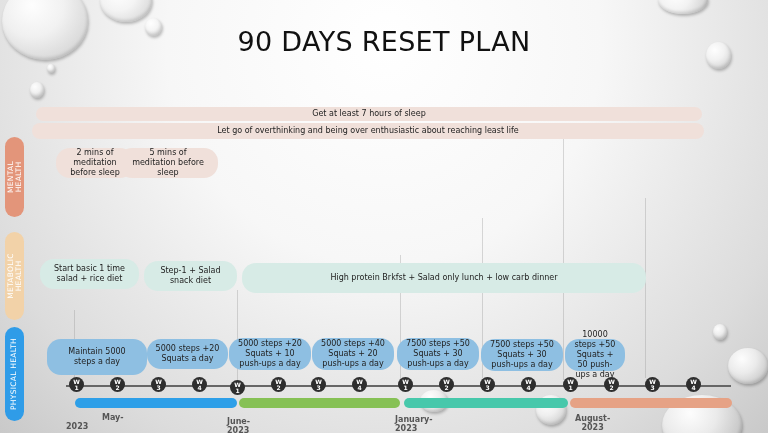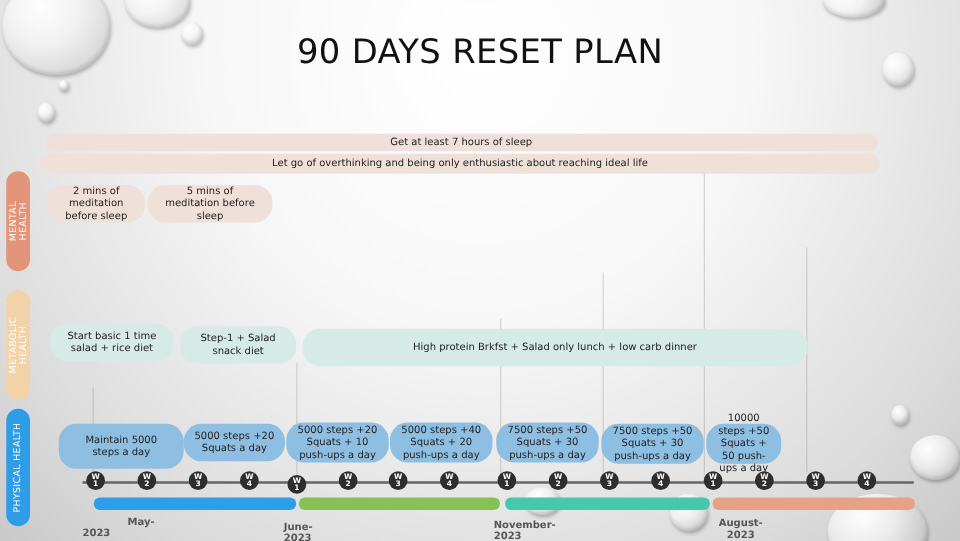--- a/index.html
+++ b/index.html
@@ -77,23 +77,23 @@
   <span style="white-space:normal;width:40px;">MENTAL HEALTH</span>
 </div>
 <div class="cat" style="top:232px;height:88px;background:#f2d2a8;">
   <span style="white-space:normal;width:50px;">METABOLIC HEALTH</span>
 </div>
 <div class="cat" style="top:327px;height:94px;background:#2f9ce8;">
   <span>PHYSICAL HEALTH</span>
 </div>
 
 <div class="pill mental" style="left:36px;top:107px;width:666px;height:14px;border-radius:7px;">Get at least 7 hours of sleep</div>
-<div class="pill mental" style="left:32px;top:123px;width:672px;height:16px;border-radius:8px;">Let go of overthinking and being only enthusiastic about reaching ideal life</div>
+<div class="pill mental" style="left:32px;top:123px;width:672px;height:16px;border-radius:8px;">Let go of overthinking and being over enthusiastic about reaching least life</div>
 
-<div class="pill mental" style="left:38px;top:148px;width:78px;height:30px;padding:0 8px;">2 mins of meditation before sleep</div>
+<div class="pill mental" style="left:56px;top:148px;width:78px;height:30px;padding:0 8px;">2 mins of meditation before sleep</div>
 <div class="pill mental" style="left:118px;top:148px;width:100px;height:30px;padding:0 12px;">5 mins of meditation before sleep</div>
 
 <div class="pill metabolic" style="left:40px;top:259px;width:99px;height:30px;padding:0 10px;">Start basic 1 time salad + rice diet</div>
 <div class="pill metabolic" style="left:144px;top:261px;width:93px;height:30px;padding:5px 14px;">Step-1 + Salad snack diet</div>
 <div class="pill metabolic" style="left:242px;top:263px;width:404px;height:30px;">High protein Brkfst + Salad only lunch + low carb dinner</div>
 
 <div class="pill physical" style="left:47px;top:339px;width:100px;height:36px;padding:0 14px;">Maintain 5000 steps a day</div>
 <div class="pill physical" style="left:147px;top:339px;width:81px;height:30px;padding:0 8px;">5000 steps +20 Squats a day</div>
 <div class="pill physical" style="left:229px;top:338px;width:82px;height:32px;padding:0 6px;">5000 steps +20 Squats + 10 push-ups a day</div>
 <div class="pill physical" style="left:312px;top:338px;width:82px;height:32px;padding:0 6px;">5000 steps +40 Squats + 20 push-ups a day</div>
@@ -170,16 +170,16 @@
 
 <div class="bar" style="left:75px;width:162px;background:#2d9fe8;"></div>
 <div class="bar" style="left:239px;width:161px;background:#86c155;"></div>
 <div class="bar" style="left:404px;width:164px;background:#47c8ab;"></div>
 <div class="bar" style="left:570px;width:162px;background:#e6a285;"></div>
 
 <div class="month" style="left:66px;top:413px;"><span style="white-space:pre;margin-left:36px;">May-
 2023</span></div>
 <div class="month" style="left:227px;top:417px;"><span style="white-space:pre;">June-
 2023</span></div>
-<div class="month" style="left:395px;top:415px;"><span style="white-space:pre;">November-
+<div class="month" style="left:395px;top:415px;"><span style="white-space:pre;">January-
 2023</span></div>
 <div class="month" style="left:575px;top:414px;text-align:center;"><span style="white-space:pre;">August-
 2023</span></div>
 
 </body></html>

